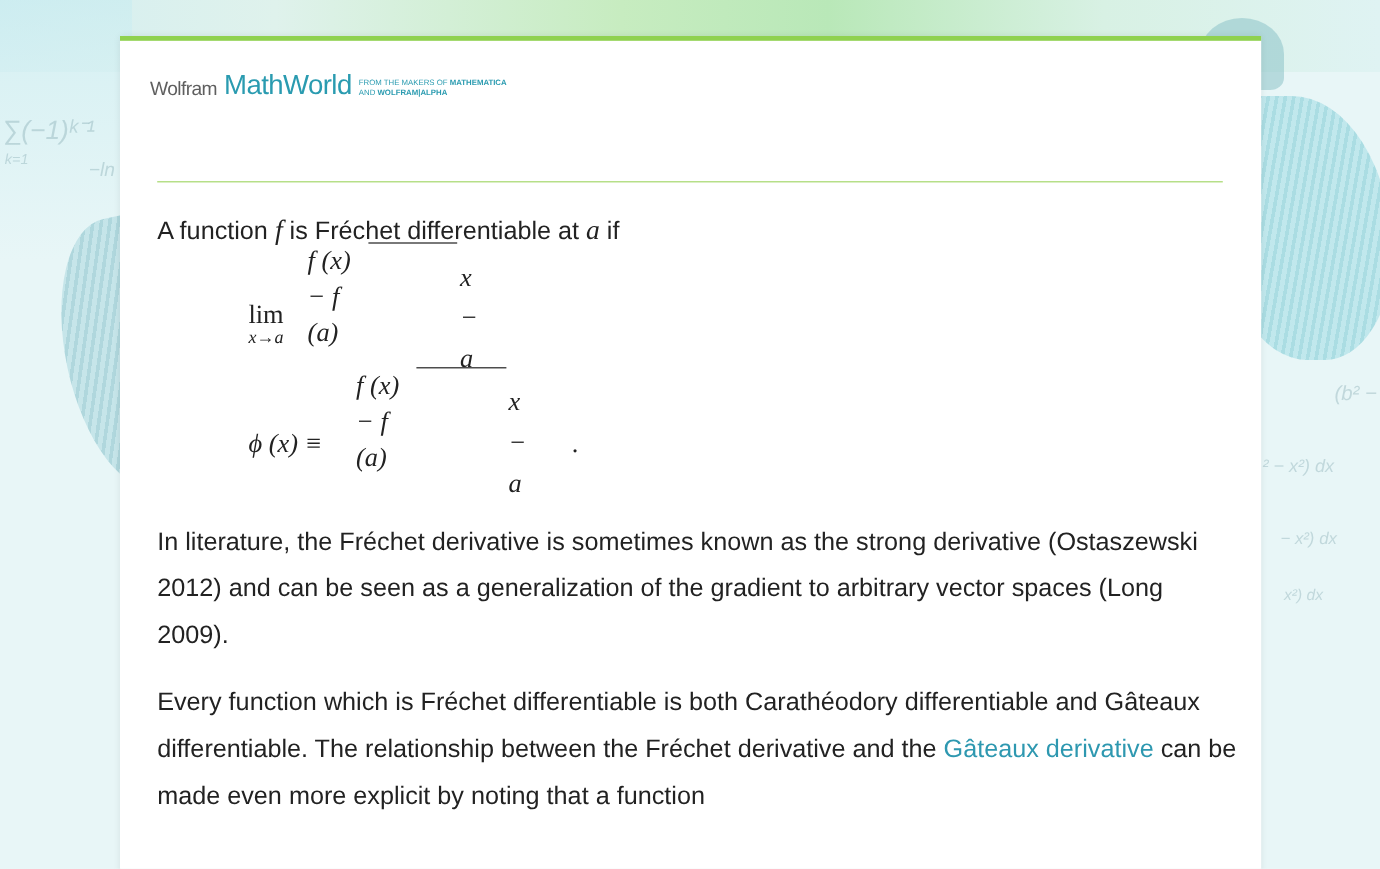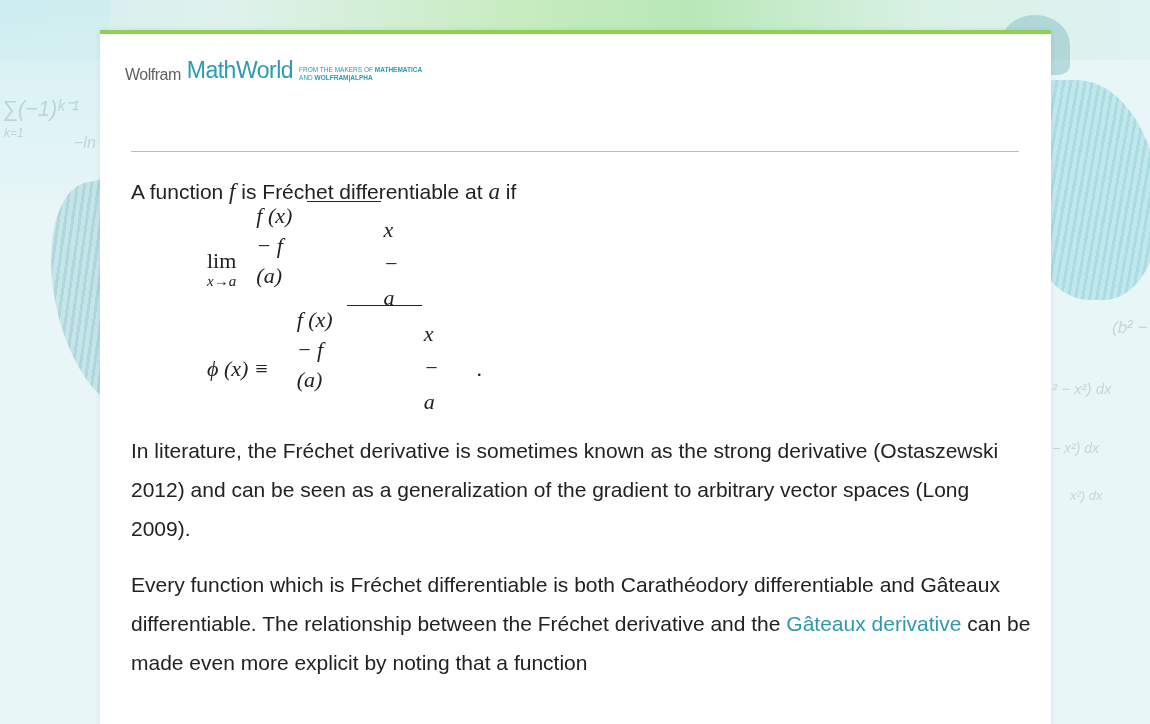--- a/index.html
+++ b/index.html
@@ -90,21 +90,21 @@
 <div class="bg-left"></div>
 <div class="bg-shape-left"></div>
 <div class="bg-shape-right1"></div>
 <div class="bg-shape-right2"></div>
 
 <div class="bg-formula" style="left:2px; top:92px; font-size:22px;">∑(−1)ᵏ⁻¹</div>
 <div class="bg-formula" style="left:4px; top:126px; font-size:12px;">k=1</div>
 <div class="bg-formula" style="left:74px; top:134px; font-size:16px;">−ln</div>
 <div class="bg-formula" style="left:1112px; top:318px; font-size:17px;">(b² − x²)  dx</div>
 <div class="bg-formula" style="left:1052px; top:380px; font-size:15px;">² − x²)  dx</div>
-<div class="bg-formula" style="left:1052px; top:440px; font-size:14px;">− x²)  dx</div>
+<div class="bg-formula" style="left:1052px; top:440px; font-size:14px;padding-left:15px;">− x²)  dx</div>
 <div class="bg-formula" style="left:1052px; top:488px; font-size:13px;padding-left:18px;">x²)  dx</div>
 
 <div class="card">
   <div class="logo">
     <span class="logo-wolfram">Wolfram</span>
     <span class="logo-mathworld">MathWorld</span>
     <span class="logo-tag">
       <span>FROM THE MAKERS OF</span>
       <b>MATHEMATICA</b><br>
       <span>AND</span>

